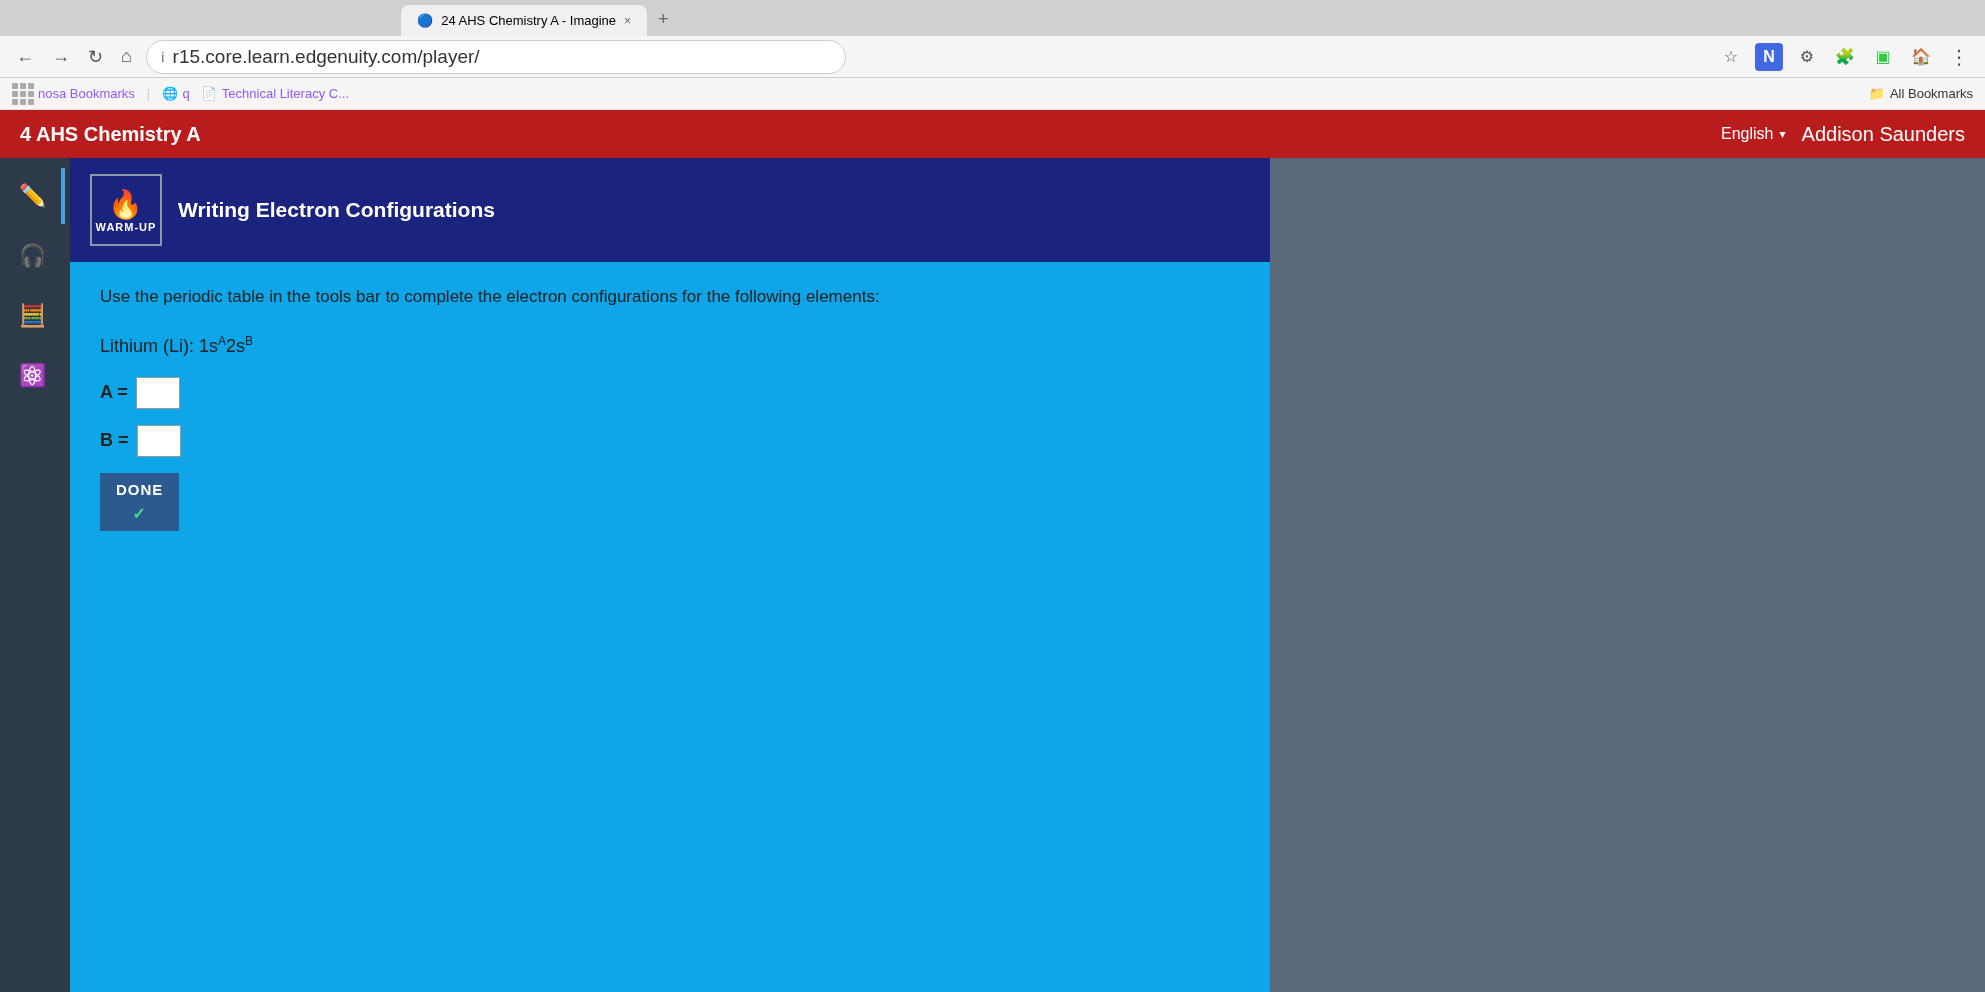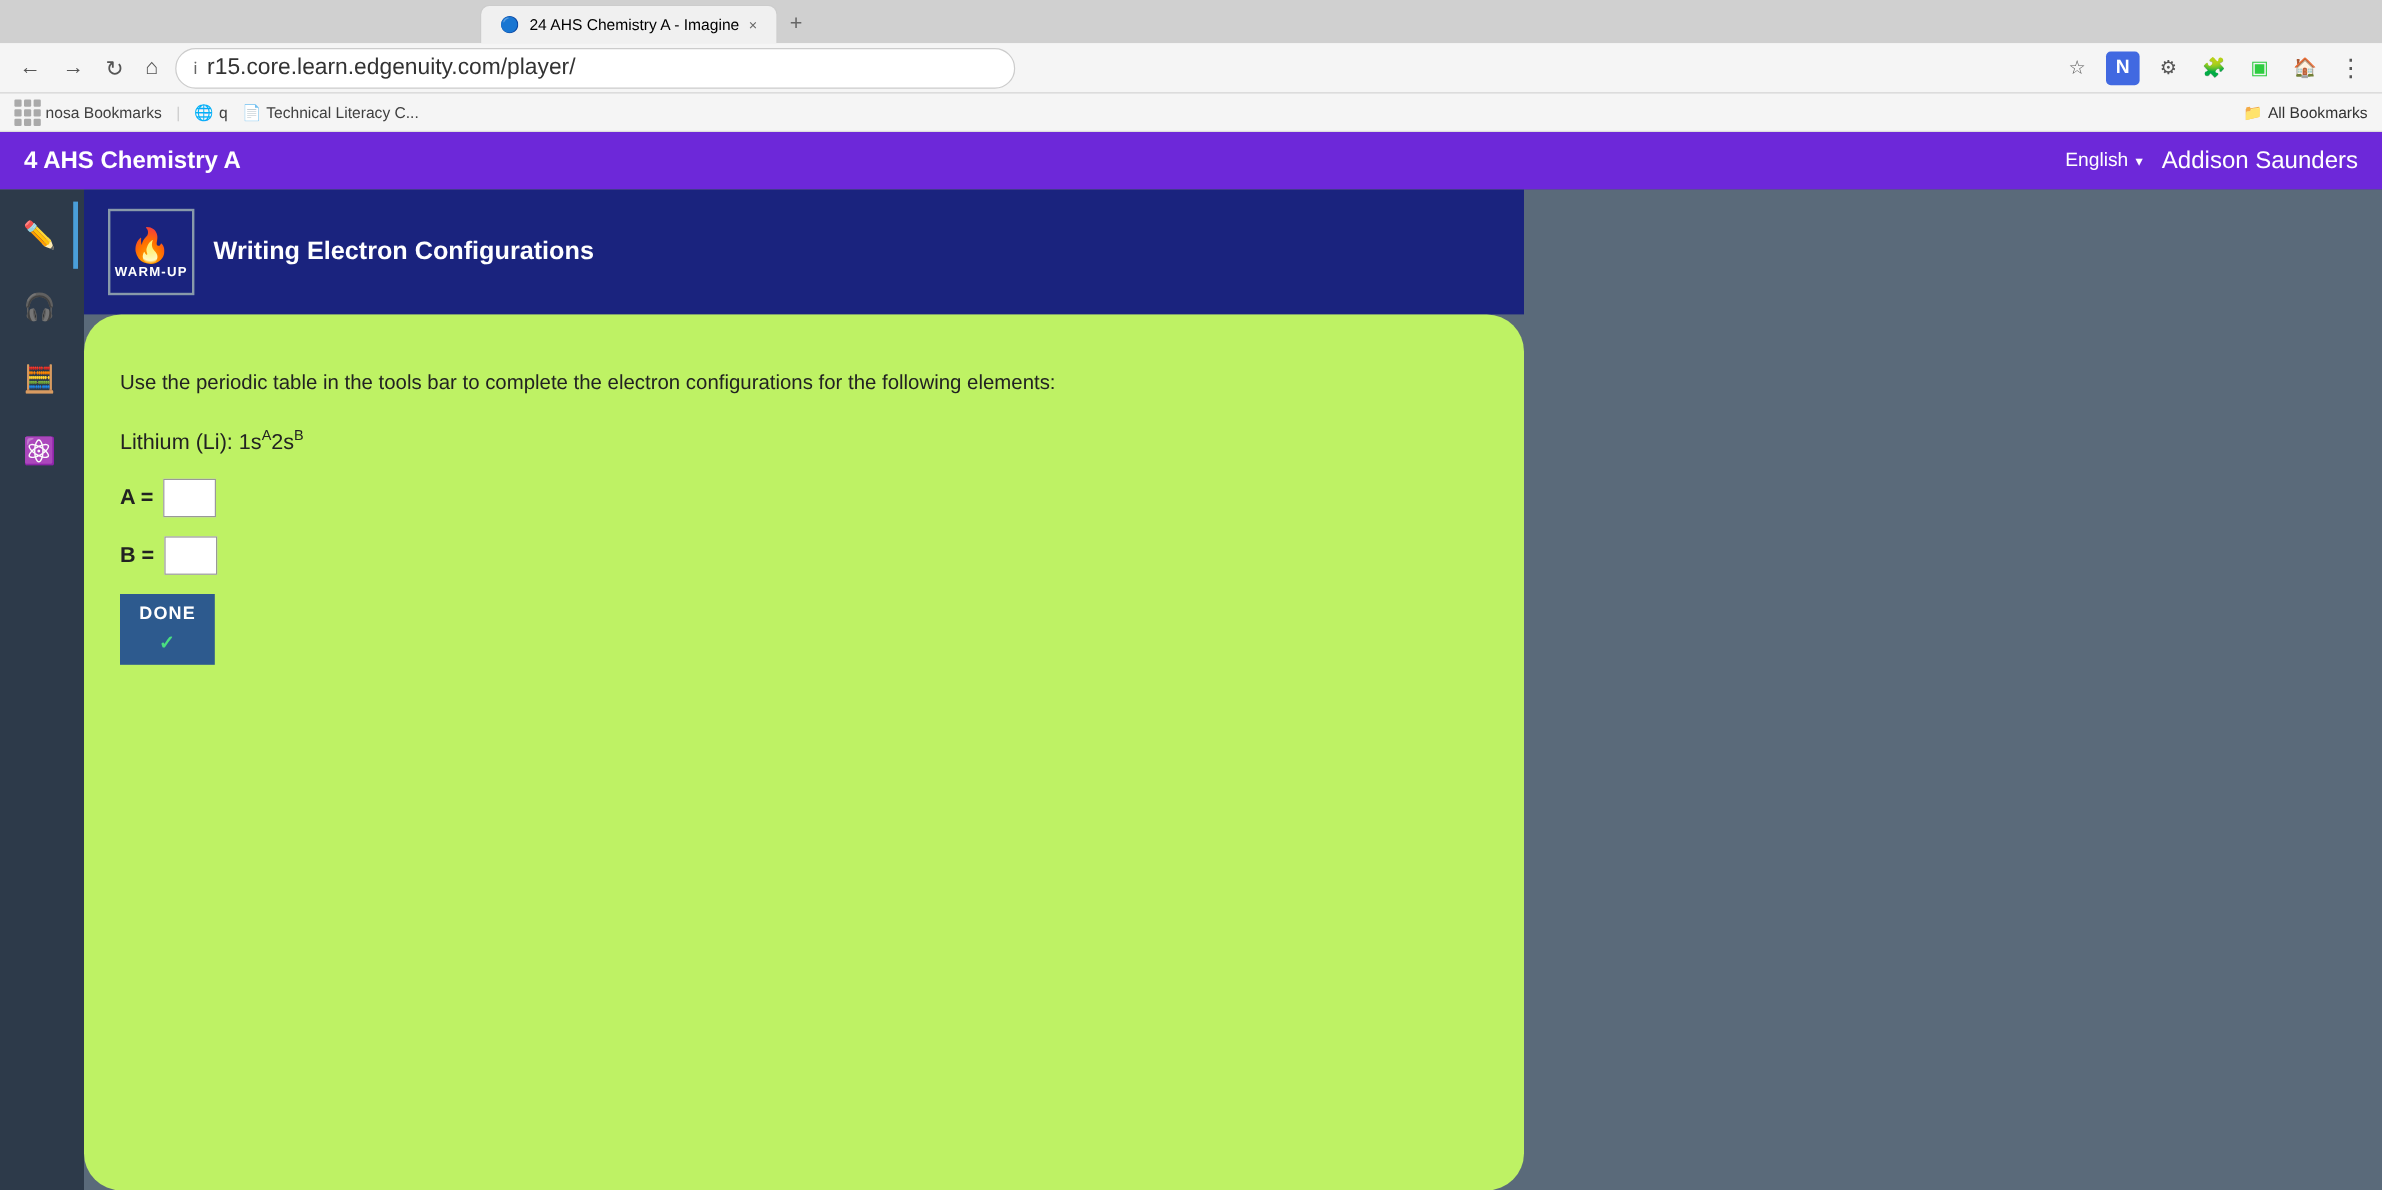--- a/index.html
+++ b/index.html
@@ -125,21 +125,21 @@
       padding: 0 12px;
       gap: 12px;
       border-bottom: 1px solid #ddd;
       font-size: 13px;
     }
 
     .bookmark-item {
       display: flex;
       align-items: center;
       gap: 4px;
-      color: #404040;
+      color: #8b5cf6;
       cursor: pointer;
       white-space: nowrap;
     }
 
     .all-bookmarks {
       margin-left: auto;
       color: #333;
       cursor: pointer;
       font-size: 13px;
       display: flex;
@@ -149,21 +149,21 @@
 
     
     .app-container {
       width: 100%;
       height: calc(992px - 36px - 42px - 32px);
       display: flex;
       flex-direction: column;
     }
 
     .app-header {
-      background: #6d28d9;
+      background: #b91c1c;
       height: 48px;
       display: flex;
       align-items: center;
       padding: 0 20px;
       color: white;
       justify-content: space-between;
     }
 
     .app-title {
       font-size: 20px;
@@ -267,24 +267,23 @@
       font-size: 28px;
     }
 
     .lesson-title {
       font-size: 21px;
       font-weight: bold;
       color: white;
     }
 
     .lesson-body {
-      background: #bef264;
+      background: #0ea5e9;
       flex: 1;
-      padding: 44px 30px;
-      border-radius: 31px;
+      padding: 22px 30px;
     }
 
     .instruction-text {
       font-size: 17px;
       color: #222;
       margin-bottom: 24px;
       line-height: 1.5;
     }
 
     .element-text {

